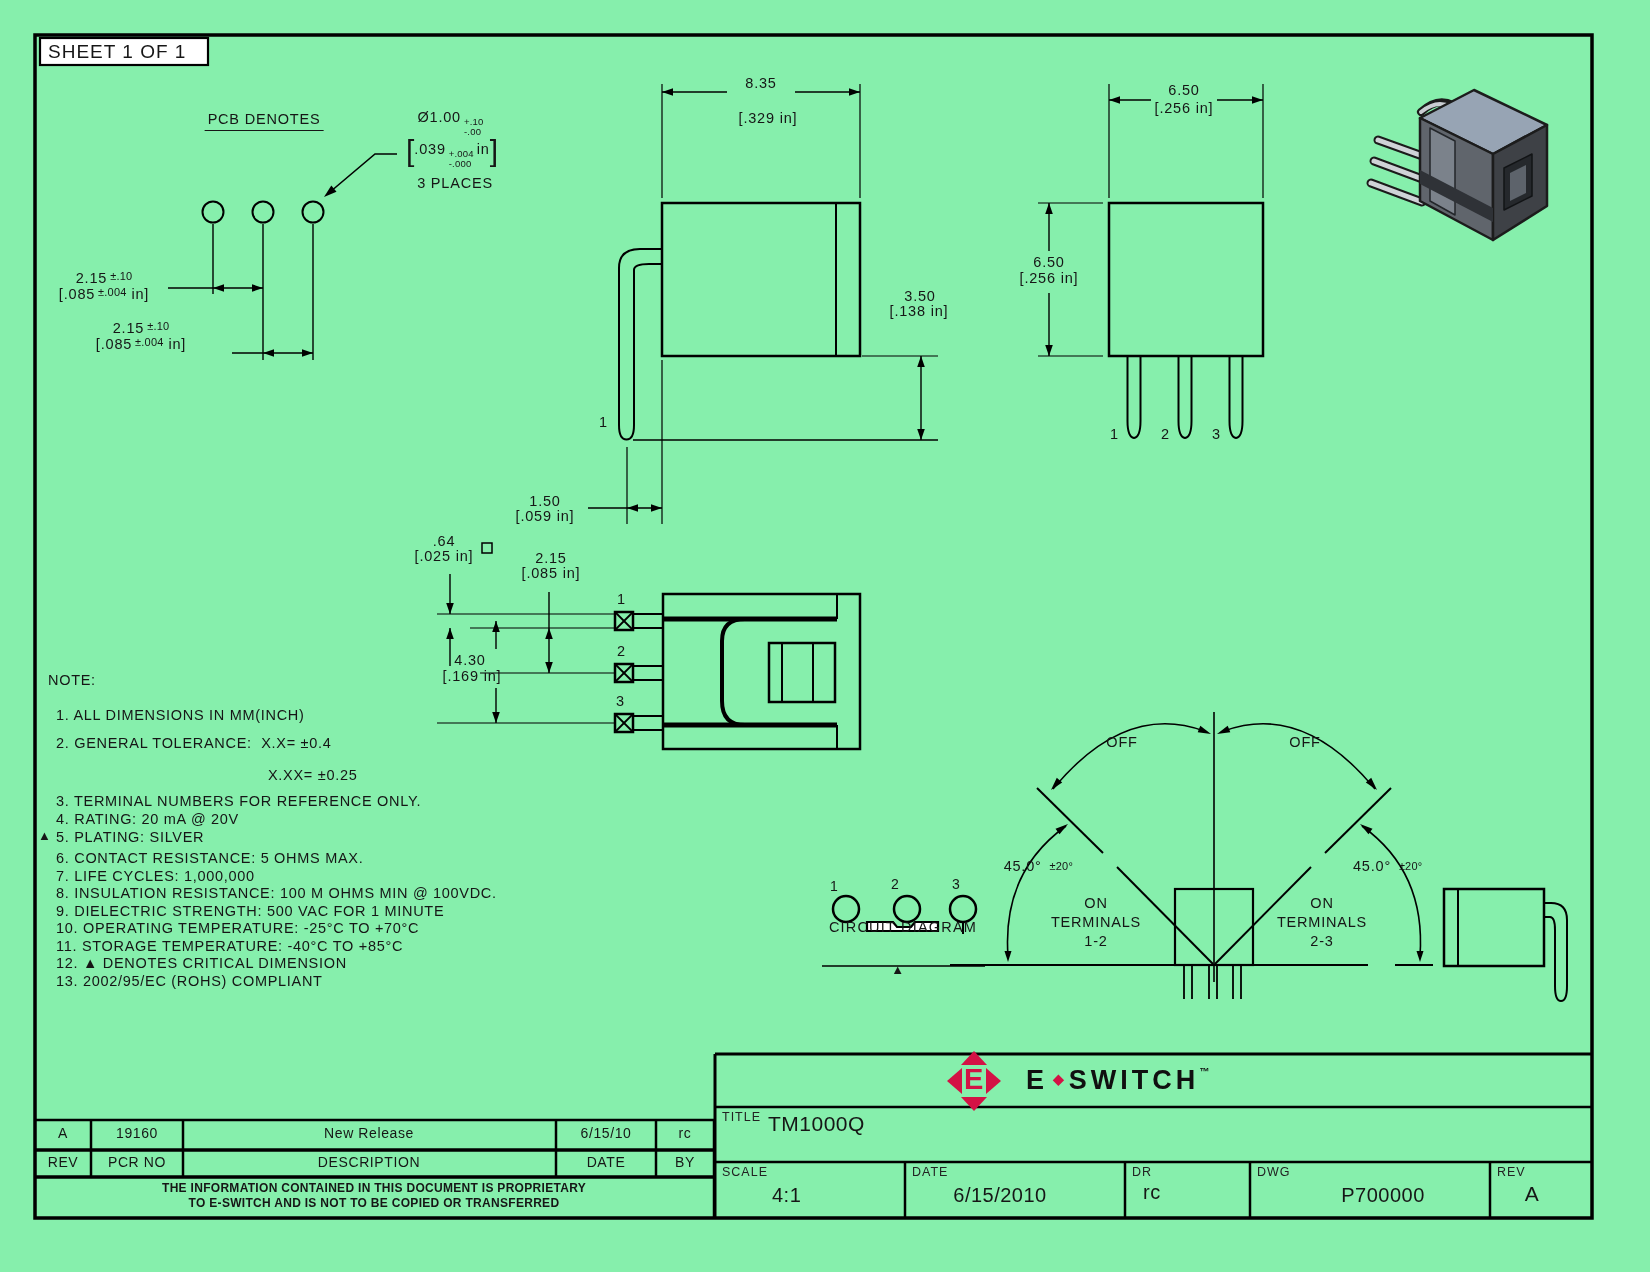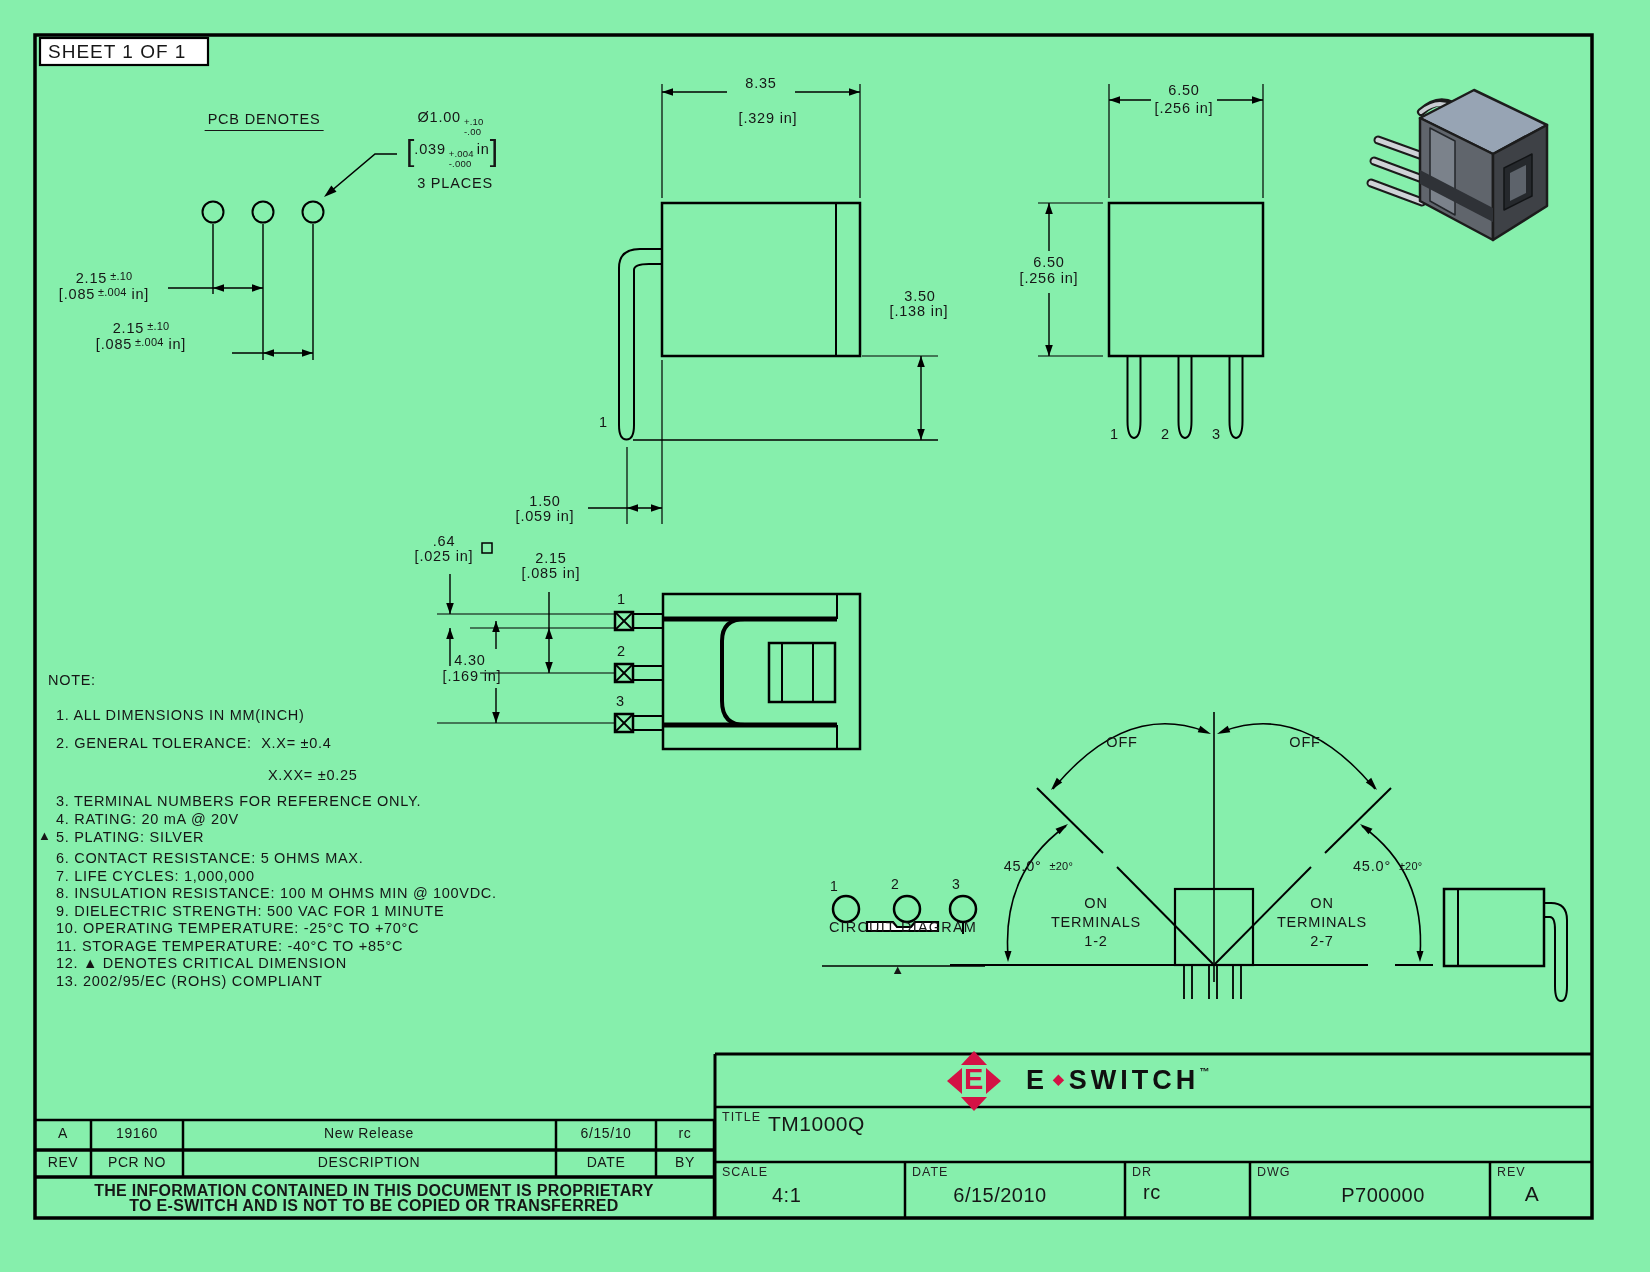--- a/index.html
+++ b/index.html
@@ -12,21 +12,21 @@
   .big{font-size:19px;letter-spacing:1px;}
   .u{border-bottom:1.6px solid #161616;padding:0 3px 2px 3px;}
   .tol{font-size:11px;vertical-align:3px;letter-spacing:.2px;margin-left:3px;}
   .stack{display:inline-flex;flex-direction:column;font-size:9.5px;line-height:1.1;letter-spacing:.2px;
          vertical-align:-3px;margin:0 3px;}
   .brk{font-size:30px;font-weight:300;line-height:0;vertical-align:-7px;letter-spacing:0;}
   .note{font-size:14.5px;letter-spacing:.7px;}
   .tb-label{font-size:12.5px;letter-spacing:1px;color:#222;}
   .tb-val{font-size:20px;letter-spacing:.5px;}
   .cell{font-size:14px;letter-spacing:.6px;}
-  .disc{font-size:16px;letter-spacing:.3px;font-weight:700;}
+  .disc{font-size:12px;letter-spacing:.3px;font-weight:700;}
   .brand{font-size:27px;font-weight:700;letter-spacing:4px;color:#101010;}
   .brand .dia{color:#D31245;font-size:14px;vertical-align:5px;letter-spacing:0;margin:0 5px;}
   .brand .tm{font-size:10px;vertical-align:14px;letter-spacing:0;}
   .logo-e{font-size:29px;font-weight:700;color:#D31245;}
 </style>
 </head>
 <body>
 
 <div id="page">
 
@@ -309,21 +309,21 @@
 
 <div class="t ctr" style="left:1122px;top:735px;">OFF</div>
 <div class="t ctr" style="left:1305px;top:735px;">OFF</div>
 <div class="t rt" style="left:973px;top:859px;width:100px;"><span>45.0°</span> <span class="tol" style="vertical-align:1px;">±20°</span></div>
 <div class="t" style="left:1353px;top:859px;"><span>45.0°</span> <span class="tol" style="vertical-align:1px;">±20°</span></div>
 <div class="t ctr" style="left:1096px;top:896px;">ON</div>
 <div class="t ctr" style="left:1096px;top:915px;">TERMINALS</div>
 <div class="t ctr" style="left:1096px;top:934px;">1-2</div>
 <div class="t ctr" style="left:1322px;top:896px;">ON</div>
 <div class="t ctr" style="left:1322px;top:915px;">TERMINALS</div>
-<div class="t ctr" style="left:1322px;top:934px;">2-7</div>
+<div class="t ctr" style="left:1322px;top:934px;">2-3</div>
 
 <div class="t ctr cell" style="left:63px;top:1126px;">A</div>
 <div class="t ctr cell" style="left:137px;top:1126px;">19160</div>
 <div class="t ctr cell" style="left:369px;top:1126px;">New Release</div>
 <div class="t ctr cell" style="left:606px;top:1126px;">6/15/10</div>
 <div class="t ctr cell" style="left:685px;top:1126px;">rc</div>
 <div class="t ctr cell" style="left:63px;top:1155px;">REV</div>
 <div class="t ctr cell" style="left:137px;top:1155px;">PCR NO</div>
 <div class="t ctr cell" style="left:369px;top:1155px;">DESCRIPTION</div>
 <div class="t ctr cell" style="left:606px;top:1155px;">DATE</div>

